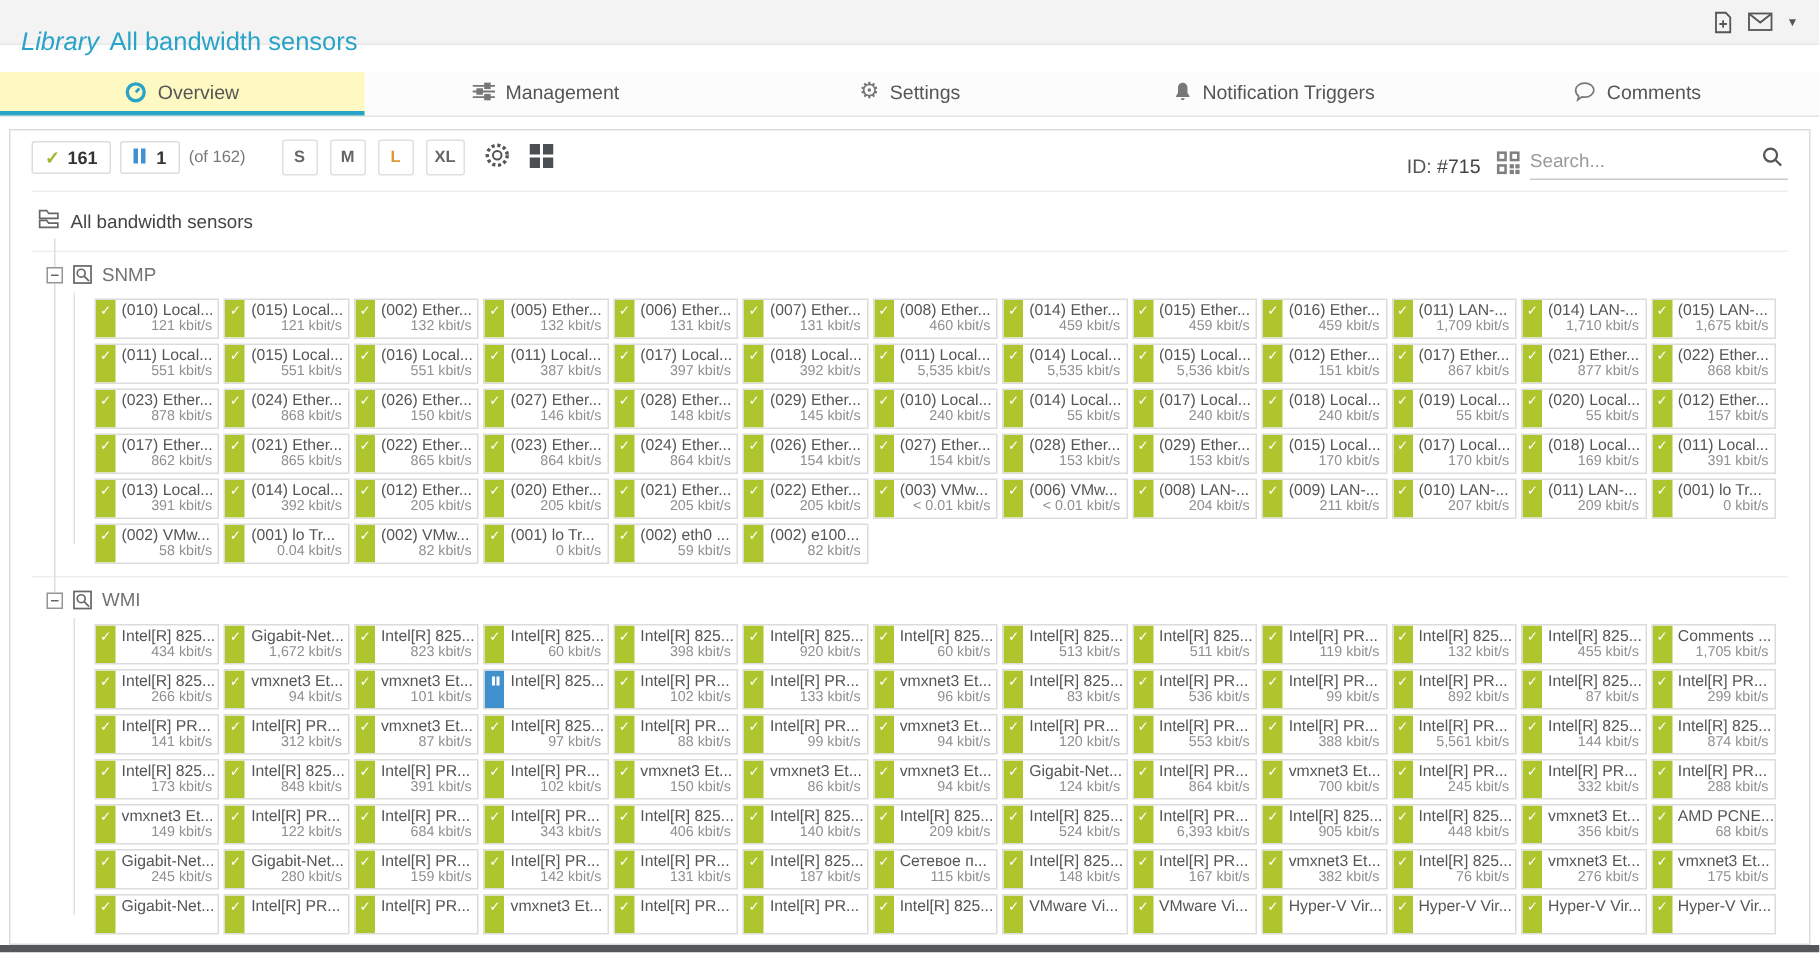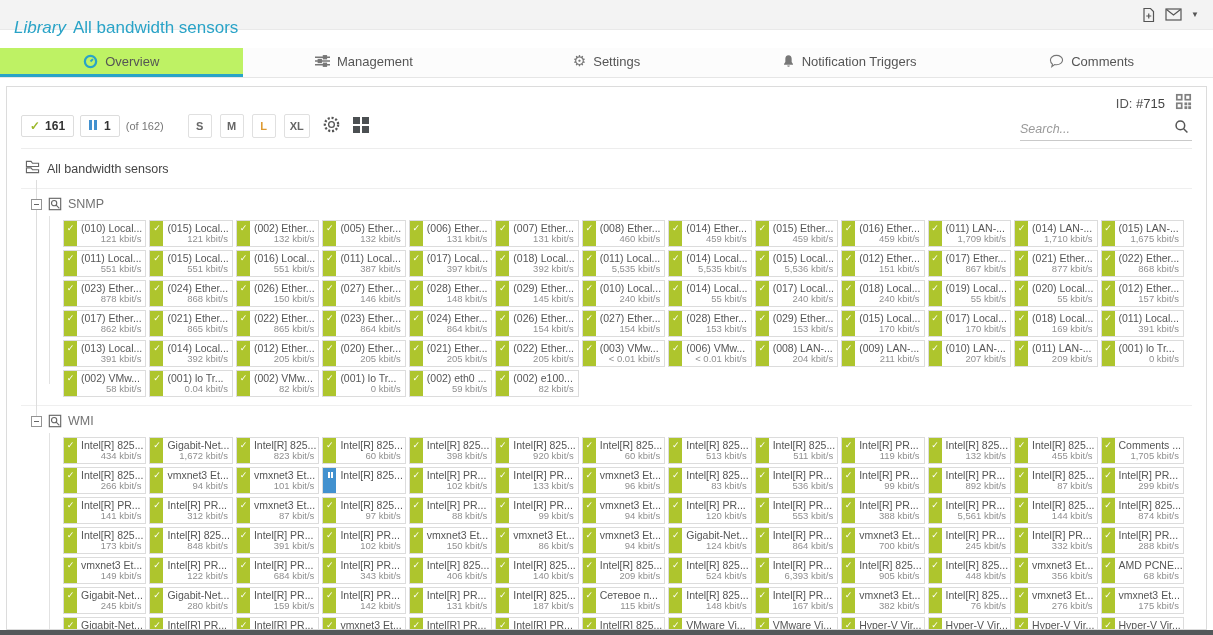--- a/index.html
+++ b/index.html
@@ -12,21 +12,21 @@
   .crumb { font-size:17px; color:var(--accent);margin-top:27px; }
   .crumb .lib { font-style:italic; margin-right:7px; }
   .topbar-icons { margin-left:auto; display:flex; align-items:center; gap:9px; }
   .topbar-icons .caret { font-size:8px; color:#555; }
   .icon-wrap { display:flex; align-items:center; cursor:pointer; }
 
   
   .tabs { display:flex; height:30px; margin-top:18px; border-bottom:1px solid #e6e6e6; background:#fcfcfc; }
   .tab { flex:1; display:flex; align-items:center; justify-content:center; gap:7px;
     font-size:13px; color:#555; border-bottom:3px solid transparent; cursor:pointer; }
-  .tab.active { border-bottom-color:var(--accent); background:#bef264; }
+  .tab.active { border-bottom-color:var(--accent); background:#fef9c3; }
   .tab-icon { color:#777; display:flex; align-items:center; }
   .tab.active .tab-icon { color:var(--accent); }
   .gear-char { font-size:15px; line-height:14px; }
 
   
   .panel { margin:8px 6px 0; border:1px solid #dcdcdc; height:544px; background:#fff;
     padding:6px 14px 0; overflow:hidden; }
   .head { display:flex; justify-content:space-between; align-items:flex-end;
     padding-bottom:7px; border-bottom:1px solid #ededed; }
   .head-left { display:flex; align-items:center; padding-bottom:3px; }
@@ -35,26 +35,26 @@
   .check-glyph { color:#9cb82b; font-weight:bold; font-size:12px; }
   .pause-glyph i { display:inline-block; width:3px; height:10px; background:var(--paused); margin-right:2px; }
   .of-label { font-size:11px; color:#777; margin:0 16px 0 6px; }
   .count-box + .count-box { margin-left:6px; }
   .size-btn { min-width:24px; height:24px; padding:0 5px; border:1px solid #e0e0e0; border-radius:2px;
     background:#fff; font-size:11px; font-weight:bold; color:#666; display:flex; align-items:center;
     justify-content:center; margin-left:8px; cursor:pointer; }
   .size-btn.active { color:var(--size-active); }
   .icon-btn { margin-left:12px; border:none; background:none; display:flex; align-items:center; cursor:pointer; }
 
-  .head-right { display:flex; flex-direction:column; align-items:flex-end; gap:6px; }
+  .head-right { display:flex; flex-direction:row; align-items:flex-end; gap:6px; }
   .id-row { display:flex; align-items:center; gap:10px; font-size:13px; color:#555; }
   .id-row b { font-weight:normal; color:#444; }
   .search-row { display:flex; align-items:center; gap:6px; border-bottom:1px solid #c9c9c9;
     width:172px; padding-bottom:2px; }
-  .search-row input { border:none; outline:none; font-size:12.5px; width:148px; color:#555; background:transparent;font-style:italic; }
+  .search-row input { border:none; outline:none; font-size:12.5px; width:148px; color:#555; background:transparent; }
   .search-row input::placeholder { color:#9a9a9a; }
 
   
   .root-row { display:flex; align-items:center; gap:7px; font-size:12.5px; color:#444;
     padding:11px 0 8px 4px; }
   #tree-body { position:relative; }
   #tree-vline { position:absolute; left:15px; top:-8px; width:1px; background:#ddd; z-index:0; }
   .group { border-top:1px solid #efefef; padding-top:5px; margin-top:3px; }
   .group-head { display:flex; align-items:center; gap:6px; padding-left:10px;
     font-size:12.5px; color:#737373; height:20px; }

